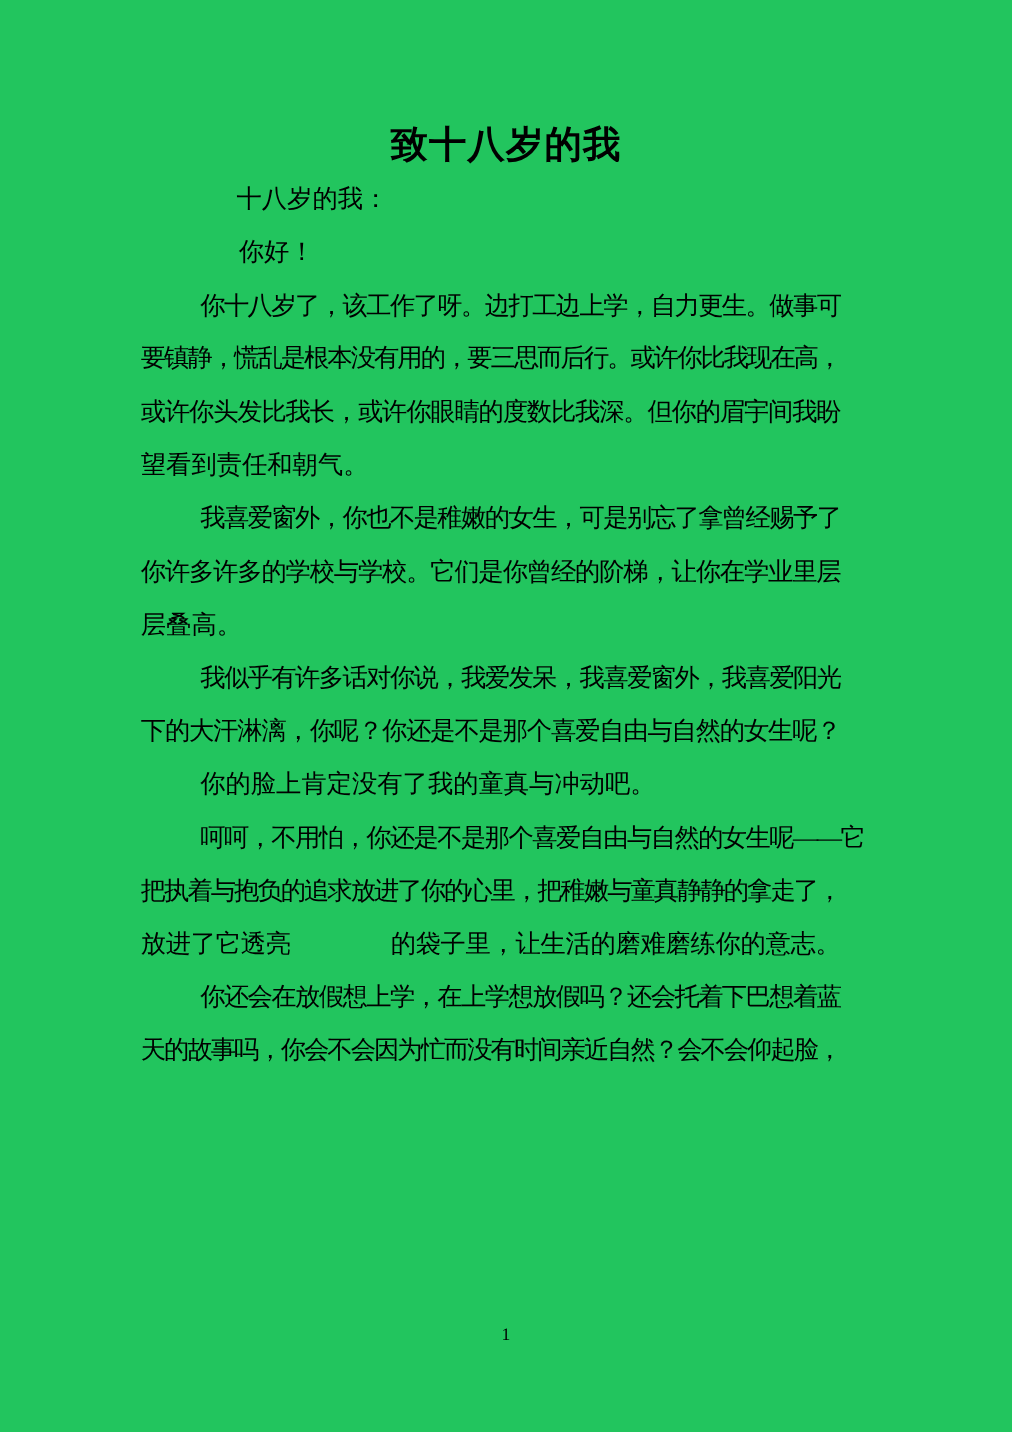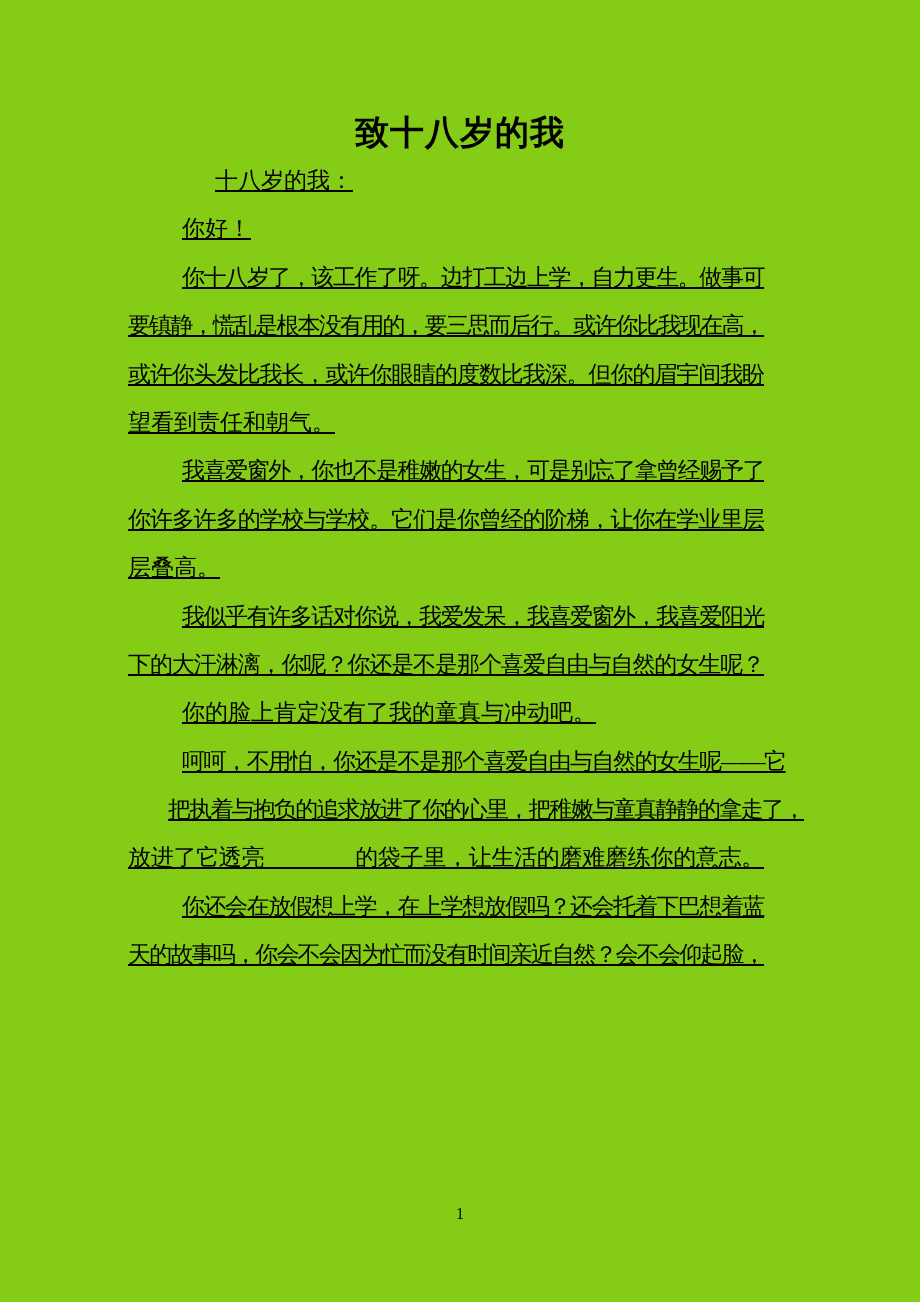--- a/index.html
+++ b/index.html
@@ -1,20 +1,20 @@
 <!DOCTYPE html>
 <html><head>
 <meta charset="utf-8">
 <style>
   html, body { margin: 0; padding: 0; background: #ffffff; }
   .page {
     position: relative;
     width: 920px;
     height: 1302px;
-    background: #84cc16;
+    background: #22c55e;
     color: #000000;
     font-family: "Liberation Serif", "DejaVu Serif", serif;
     overflow: hidden;
   }
   .title {
     position: absolute;
     top: 109px;
     left: 0;
     width: 100%;
     height: 48px;
@@ -29,21 +29,20 @@
     left: 128px;
     top: 157px;
     width: 636px;
   }
   .para { margin: 0; padding: 0; }
   .line {
     height: 48.4px;
     line-height: 48.4px;
     font-size: 23px;
     white-space: nowrap;
-    text-decoration: underline;
   }
   .p-body .line.first { padding-left: 54px; }
   .p-greeting .line { padding-left: 87px; }
   .page-number {
     position: absolute;
     top: 1201px;
     left: 0;
     width: 100%;
     height: 26px;
     line-height: 26px;
@@ -54,21 +53,21 @@
 </head>
 <body>
 
 <div class="page">
   <div class="title">致十八岁的我</div>
   <div class="content" id="content">
       <div class="para p-greeting">
         <div class="line first"><span style="white-space: nowrap;">十八岁的我：</span></div>
       </div>
       <div class="para p-body">
-        <div class="line first"><span style="white-space: nowrap;">你好！</span></div>
+        <div class="line first"><span style="white-space: nowrap; margin-left: 35px;">你好！</span></div>
       </div>
       <div class="para p-body">
         <div class="line first" style="letter-spacing: -1.444px;"><span style="white-space: nowrap;">你十八岁了，该工作了呀。边打工边上学，自力更生。做事可</span></div>
         <div class="line" style="letter-spacing: -1.8px;"><span style="white-space: nowrap;">要镇静，慌乱是根本没有用的，要三思而后行。或许你比我现在高，</span></div>
         <div class="line" style="letter-spacing: -1.069px;"><span style="white-space: nowrap;">或许你头发比我长，或许你眼睛的度数比我深。但你的眉宇间我盼</span></div>
         <div class="line"><span style="white-space: nowrap;">望看到责任和朝气。</span></div>
       </div>
       <div class="para p-body">
         <div class="line first" style="letter-spacing: -1.444px;"><span style="white-space: nowrap;">我喜爱窗外，你也不是稚嫩的女生，可是别忘了拿曾经赐予了</span></div>
         <div class="line" style="letter-spacing: -1.069px;"><span style="white-space: nowrap;">你许多许多的学校与学校。它们是你曾经的阶梯，让你在学业里层</span></div>
@@ -76,21 +75,21 @@
       </div>
       <div class="para p-body">
         <div class="line first" style="letter-spacing: -1.444px;"><span style="white-space: nowrap;">我似乎有许多话对你说，我爱发呆，我喜爱窗外，我喜爱阳光</span></div>
         <div class="line" style="letter-spacing: -1.069px;"><span style="white-space: nowrap;">下的大汗淋漓，你呢？你还是不是那个喜爱自由与自然的女生呢？</span></div>
       </div>
       <div class="para p-body">
         <div class="line first"><span style="white-space: nowrap;">你的脸上肯定没有了我的童真与冲动吧。</span></div>
       </div>
       <div class="para p-body">
         <div class="line first" style="letter-spacing: -1.444px;"><span style="white-space: nowrap;">呵呵，不用怕，你还是不是那个喜爱自由与自然的女生呢——它</span></div>
-        <div class="line" style="letter-spacing: -1.8px; margin-left: 40px;"><span style="white-space: nowrap;">把执着与抱负的追求放进了你的心里，把稚嫩与童真静静的拿走了，</span></div>
+        <div class="line" style="letter-spacing: -1.8px;"><span style="white-space: nowrap;">把执着与抱负的追求放进了你的心里，把稚嫩与童真静静的拿走了，</span></div>
         <div class="line" style="letter-spacing: -0.286px;"><span style="white-space: nowrap; text-align: right;">放进了它透亮　　　　的袋子里，让生活的磨难磨练你的意志。</span></div>
       </div>
       <div class="para p-body">
         <div class="line first" style="letter-spacing: -1.444px;"><span style="white-space: nowrap;">你还会在放假想上学，在上学想放假吗？还会托着下巴想着蓝</span></div>
         <div class="line" style="letter-spacing: -1.8px;"><span style="white-space: nowrap;">天的故事吗，你会不会因为忙而没有时间亲近自然？会不会仰起脸，</span></div>
       </div>
     </div>
   <div class="page-number">1</div>
 </div>
 

